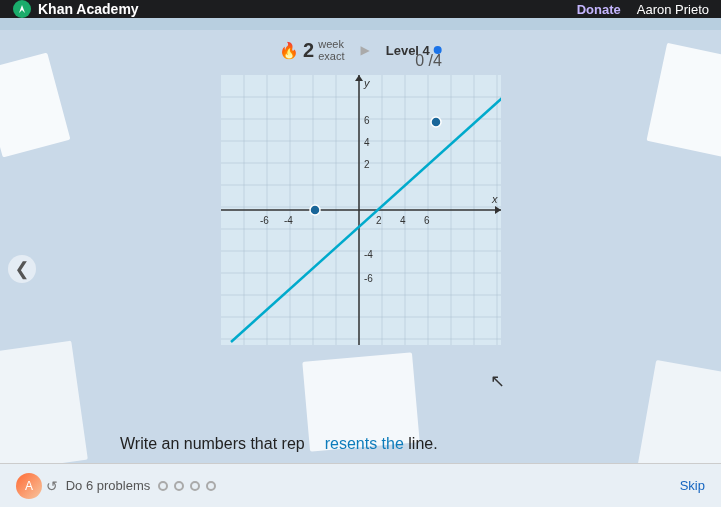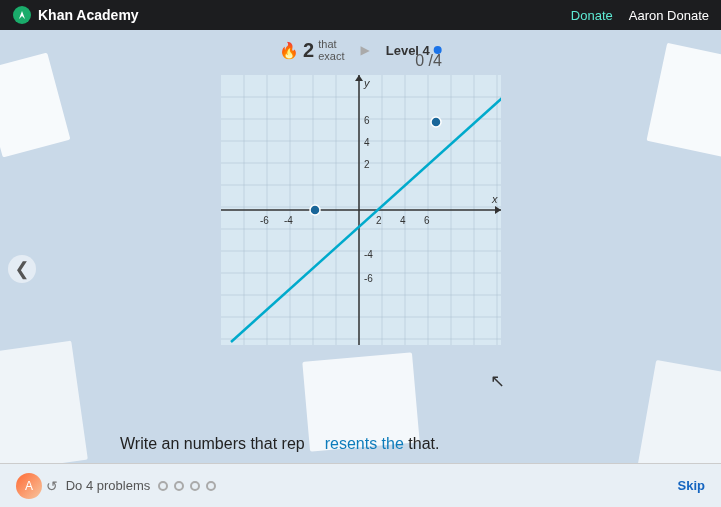--- a/index.html
+++ b/index.html
@@ -9,21 +9,21 @@
       overflow: hidden;
       font-family: -apple-system, BlinkMacSystemFont, 'Segoe UI', sans-serif;
       background: #b8cfe0;
       position: relative;
     }
 
     
     .header {
       position: absolute;
       top: 0; left: 0; right: 0;
-      height: 30px;
+      height: 18px;
       background: #1c1d1f;
       display: flex;
       align-items: center;
       justify-content: space-between;
       padding: 0 12px;
       z-index: 10;
     }
     .header-left {
       display: flex;
       align-items: center;
@@ -37,23 +37,23 @@
       color: white;
       font-size: 14px;
       font-weight: 600;
     }
     .header-right {
       display: flex;
       align-items: center;
       gap: 16px;
     }
     .donate-btn {
-      color: #5eead4;
-      font-size: 13px;
-      font-weight: 400;
+      color: #c4b5fd;
+      font-size: 13px;
+      font-weight: 700;
       background: none;
       border: none;
       cursor: pointer;
     }
     .user-name {
       color: white;
       font-size: 13px;
     }
 
     
@@ -227,21 +227,21 @@
     .dot {
       width: 10px; height: 10px;
       border-radius: 50%;
       border: 2px solid #aaa;
       background: transparent;
     }
     .skip-btn {
       margin-left: auto;
       font-size: 13px;
       color: #1565c0;
-      font-weight: 700;
+      font-weight: 400;
       background: none;
       border: none;
       cursor: pointer;
     }
 
     
     .nav-arrow {
       position: absolute;
       left: 8px;
       top: 50%;
@@ -286,40 +286,40 @@
   <div class="header-left">
 
     <svg class="khan-logo" viewBox="0 0 20 20">
       <circle cx="10" cy="10" r="9" fill="#1aac6b"></circle>
       <path d="M7 14 L10 6 L13 14 L10 11 Z" fill="white"></path>
     </svg>
     <span class="header-title">Khan Academy</span>
   </div>
   <div class="header-right">
     <button class="donate-btn">Donate</button>
-    <span class="user-name">Aaron Donate</span>
+    <span class="user-name">Aaron Prieto</span>
   </div>
 </div>
 
 <div class="main">
 
   <div class="paper-piece paper-tl"></div>
   <div class="paper-piece paper-tr"></div>
   <div class="paper-piece paper-bl"></div>
   <div class="paper-piece paper-br"></div>
   <div class="paper-piece paper-center-bottom"></div>
 
   <button class="nav-arrow">❮</button>
 
   <div class="streak-bar">
     <div class="streak-item">
       <span class="fire-icon">🔥</span>
       <span class="streak-number">2</span>
       <div>
-        <div class="streak-label">that</div>
+        <div class="streak-label">week</div>
         <div class="streak-label">exact</div>
       </div>
     </div>
     <span class="play-icon">▶</span>
     <div class="level-item">
       <span class="level-text">Level 4</span>
       <div class="level-dot"></div>
     </div>
     <span class="score-badge">0 /4</span>
   </div>
@@ -377,33 +377,33 @@
       <line x1="10" y1="267" x2="290" y2="15" stroke="#00aacc" stroke-width="2.5"></line>
 
       <circle cx="94" cy="135" r="5" fill="#1a6699" stroke="white" stroke-width="1.5"></circle>
 
       <circle cx="215" cy="47" r="5" fill="#1a6699" stroke="white" stroke-width="1.5"></circle>
     </svg>
   </div>
 
   <div class="question-area">
     <div class="question-text">
-      <span>Write an numbers that rep</span><span class="question-highlight">resents the</span><span> that.</span>
+      <span>Write an numbers that rep</span><span class="question-highlight">resents the</span><span> line.</span>
     </div>
   </div>
 
   <div class="cursor-arrow">↖</div>
 
   <div class="bottom-bar">
     <div class="avatar-circle">
       <span>A</span>
     </div>
     <div class="do-problems" style="margin-left:30px;">
       <span class="refresh-icon">↺</span>
-      <span>Do 4 problems</span>
+      <span>Do 6 problems</span>
       <div class="progress-dots">
         <div class="dot"></div>
         <div class="dot"></div>
         <div class="dot"></div>
         <div class="dot"></div>
       </div>
     </div>
     <button class="skip-btn">Skip</button>
   </div>
 

